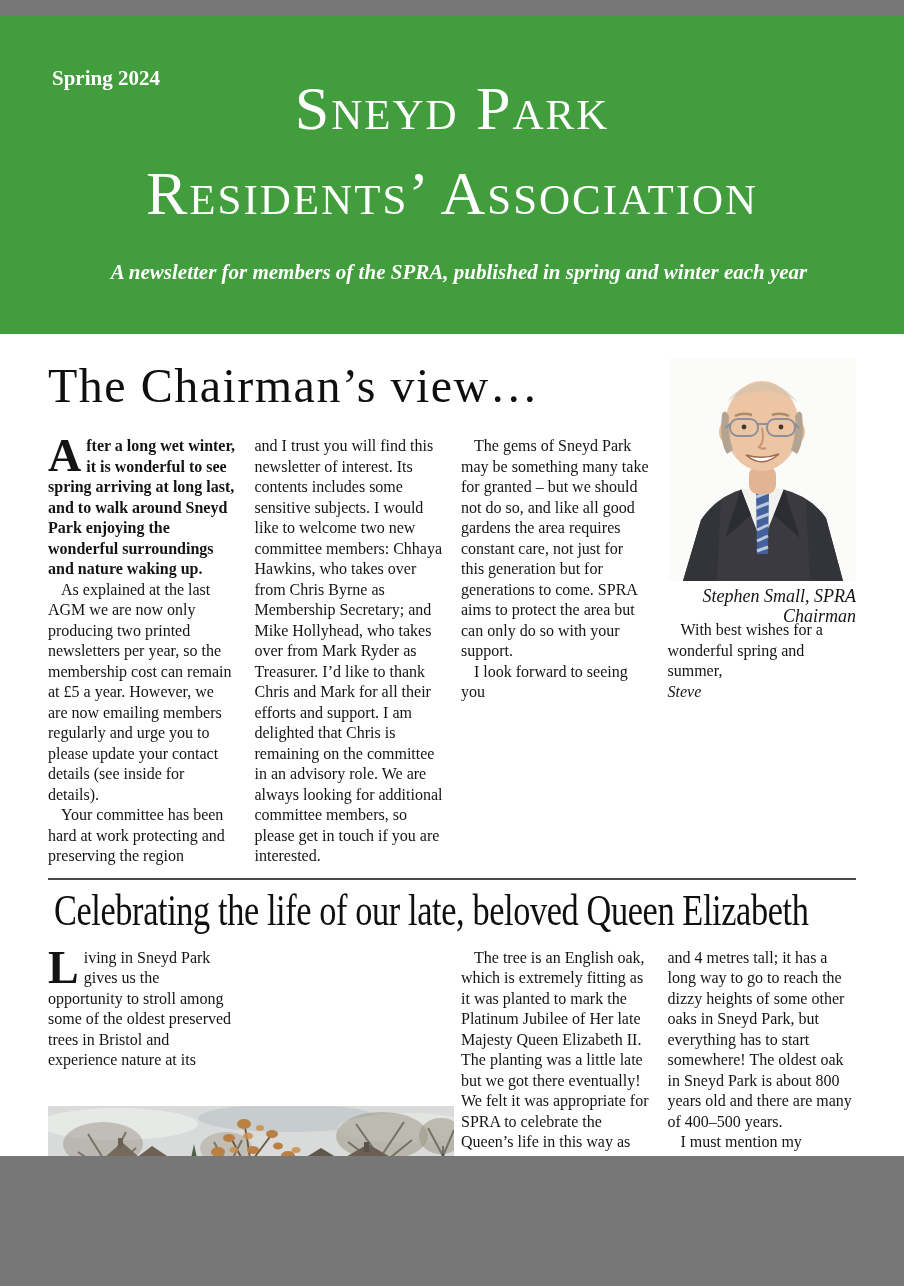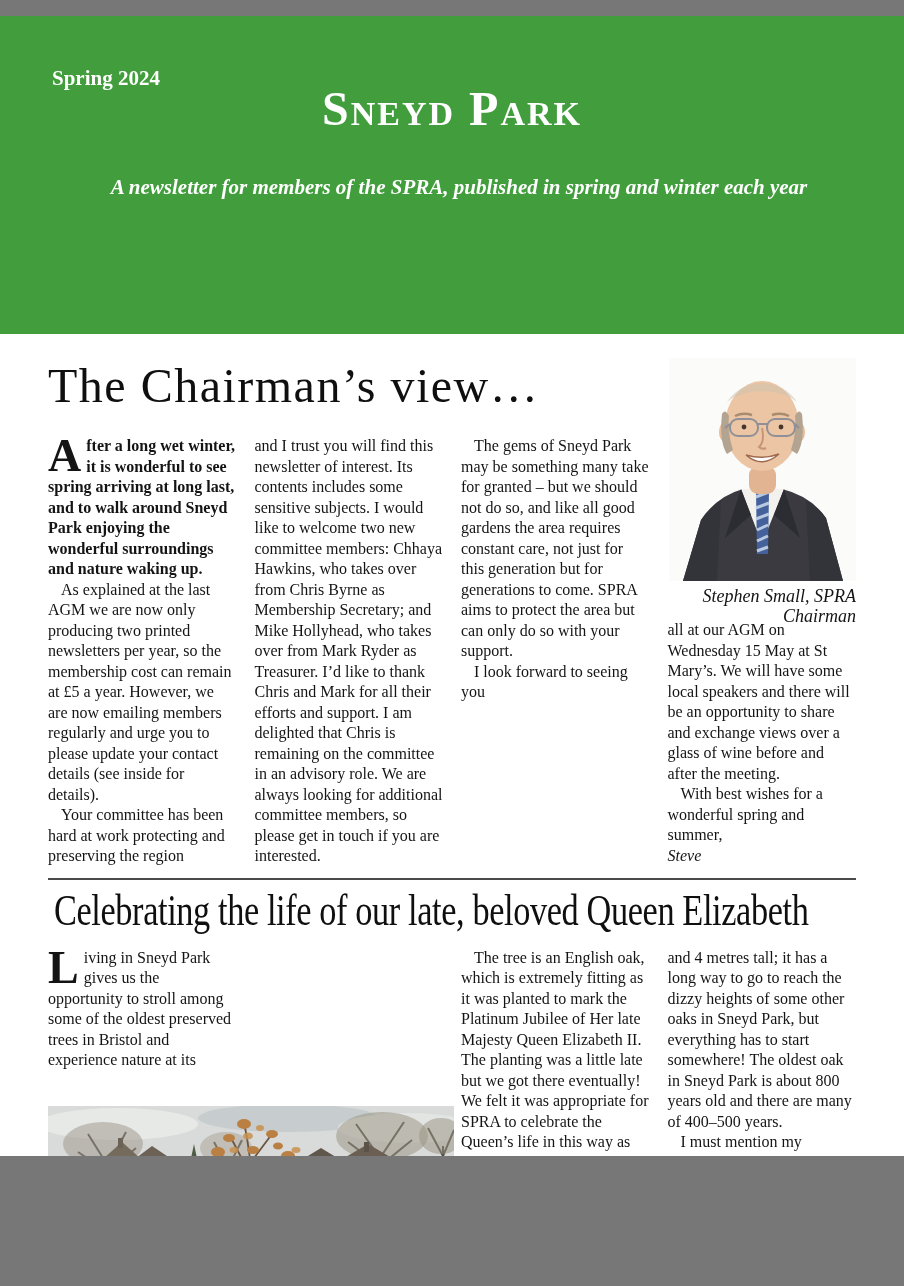--- a/index.html
+++ b/index.html
@@ -5,21 +5,21 @@
   html,body{margin:0;padding:0;background:#777;}
   .page{
     width:904px;height:1140px;background:#ffffff;position:relative;
     margin:16px auto;overflow:hidden;
     font-family:"Liberation Serif","DejaVu Serif",serif;color:#141414;
   }
   
   .masthead{height:318px;background:#429e3d;color:#ffffff;position:relative;text-align:center;}
   .issue{position:absolute;left:52px;top:50px;font-size:21px;font-weight:bold;}
   .mast-titles{padding-top:50px;}
-  .mast-title{font-variant:small-caps;font-size:48px;line-height:85px;font-weight:700;letter-spacing:2px;margin:0;}
+  .mast-title{font-variant:small-caps;font-size:62px;line-height:85px;font-weight:400;letter-spacing:2px;margin:0;}
   .mast-subtitle{font-style:italic;font-size:21px;margin-top:24px;font-weight:bold;padding-left:14px;}
   
   main{padding:22px 48px 0 48px;}
   .article{position:relative;}
   .headline{font-weight:400;color:#0f0f0f;margin:0;}
   .a1-headline{font-size:48px;line-height:60px;letter-spacing:1.5px;margin-bottom:20px;}
   .a2-headline{font-size:44px;line-height:46px;letter-spacing:-0.5px;white-space:nowrap;
                transform:scaleX(0.78);transform-origin:left center;margin:4px 0 14px 6px;}
   .cols{display:flex;gap:18px;}
   .col{flex:1;font-size:16px;line-height:20.5px;}
@@ -45,20 +45,21 @@
 </style>
 </head>
 <body>
 
 <div class="page">
 
   <header class="masthead">
     <div class="issue">Spring 2024</div>
     <div class="mast-titles">
       <h1 class="mast-title">Sneyd Park</h1>
+      <h1 class="mast-title">Residents’ Association</h1>
       <div class="mast-subtitle">A newsletter for members of the SPRA, published in spring and winter each year</div>
     </div>
   </header>
 
   <main>
 
     <section class="article">
       <h2 class="headline a1-headline">The Chairman’s view…</h2>
 
       <div class="a1-photo-wrap">
@@ -114,21 +115,20 @@
             <p class="indent">Your committee has been hard at work protecting and preserving the region</p>
           </div>
         <div class="col">
             <p>and I trust you will find this newsletter of interest. Its contents includes some sensitive subjects. I would like to welcome two new committee members: Chhaya Hawkins, who takes over from Chris Byrne as Membership Secretary; and Mike Hollyhead, who takes over from Mark Ryder as Treasurer. I’d like to thank Chris and Mark for all their efforts and support. I am delighted that Chris is remaining on the committee in an advisory role. We are always looking for additional committee members, so please get in touch if you are interested.</p>
           </div>
         <div class="col">
             <p class="indent">The gems of Sneyd Park may be something many take for granted – but we should not do so, and like all good gardens the area requires constant care, not just for this generation but for generations to come. SPRA aims to protect the area but can only do so with your support.</p>
             <p class="indent">I look forward to seeing you</p>
           </div>
         <div class="col a1-col4">
-            <p>all at our AGM on Wednesday 15 May at St Mary’s. We will have some local speakers and there will be an opportunity to share and exchange views over a glass of wine before and after the meeting.</p>
             <p class="indent">With best wishes for a wonderful spring and summer,</p>
             <p class="italic">Steve</p>
           </div>
       </div>
     </section>
 
     <hr class="divider">
 
     <section class="article">
       <h2 class="headline a2-headline">Celebrating the life of our late, beloved Queen Elizabeth</h2>

